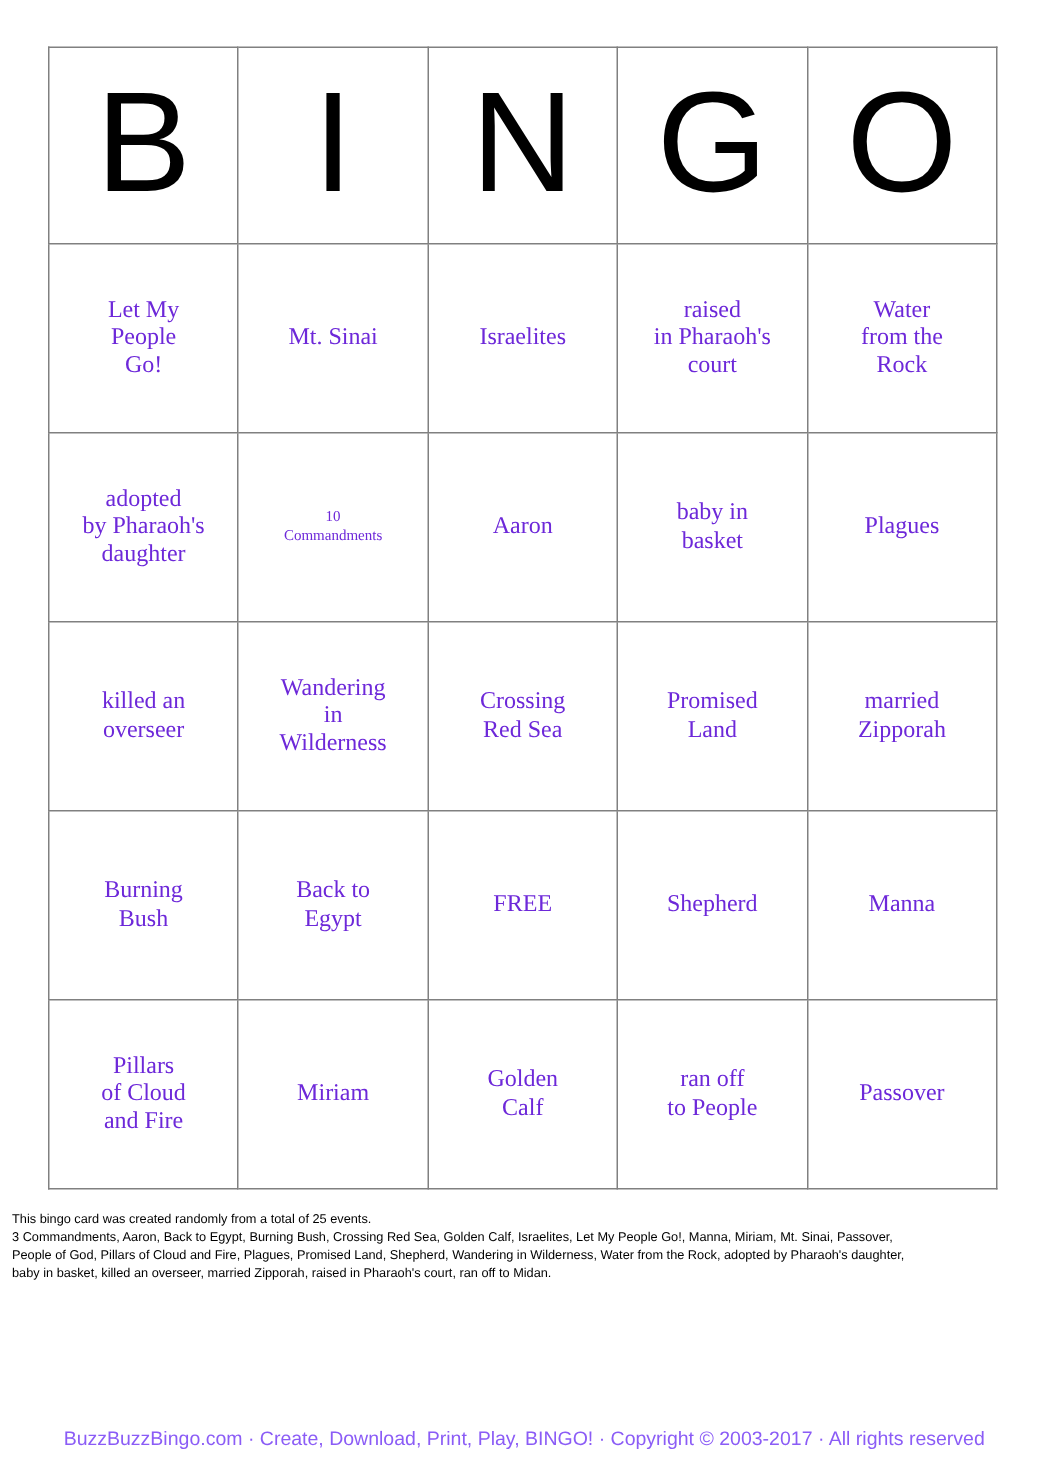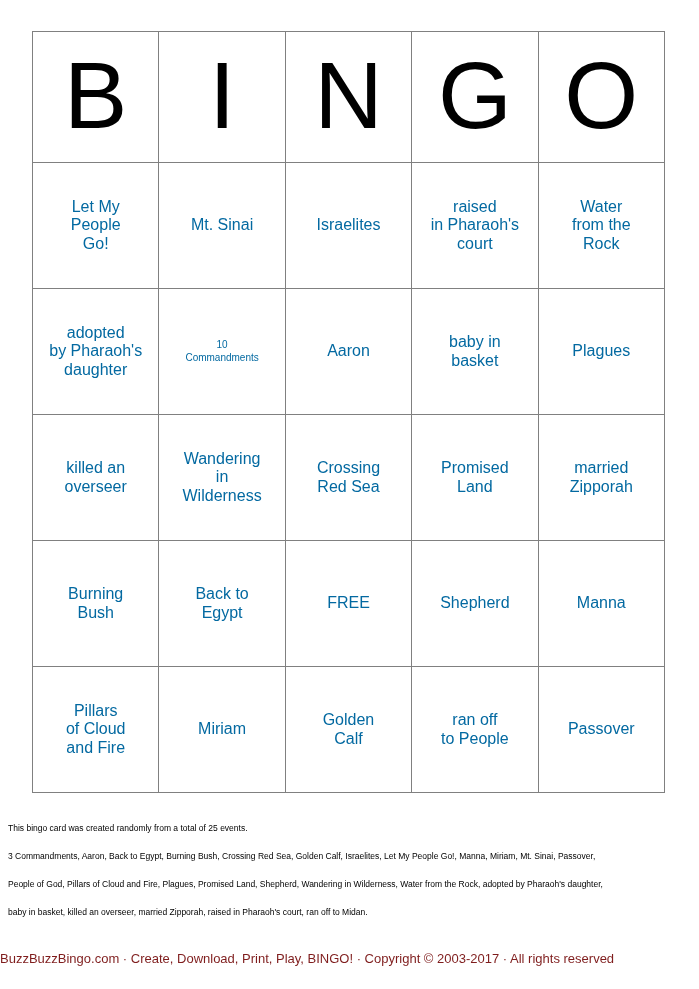--- a/index.html
+++ b/index.html
@@ -59,52 +59,53 @@
   }
 
   
   .cell-row td {
     height: 125px;
   }
   .cell-text {
     display: block;
     font-size: 16px;
     line-height: 1.16;
-    color: #0369a1;
+    color: #6d28d9;
     padding: 0 4px;
     white-space: pre-line;
+    font-family: Liberation Serif, serif;
   }
   .cell-text.small {
     font-size: 10px;
     line-height: 1.25;
   }
 
   
   #fine-print {
     position: absolute;
     left: 8px;
     top: 806px;
     width: 684px;
     font-size: 8.5px;
     line-height: 1.42;
     color: #000000;
   }
   #fine-print div {
     white-space: nowrap;
-    margin-top: 16px;
   }
 
   
   #footer {
     position: absolute;
     left: 0;
     top: 951px;
     width: 699px;
+    text-align: center;
     font-size: 13px;
-    color: #7f1d1d;
+    color: #8b5cf6;
   }
 </style>
 </head>
 <body>
 
 <div id="card-page">
 
   <table id="bingo-grid">
     <tbody>
       <tr class="header-row">

